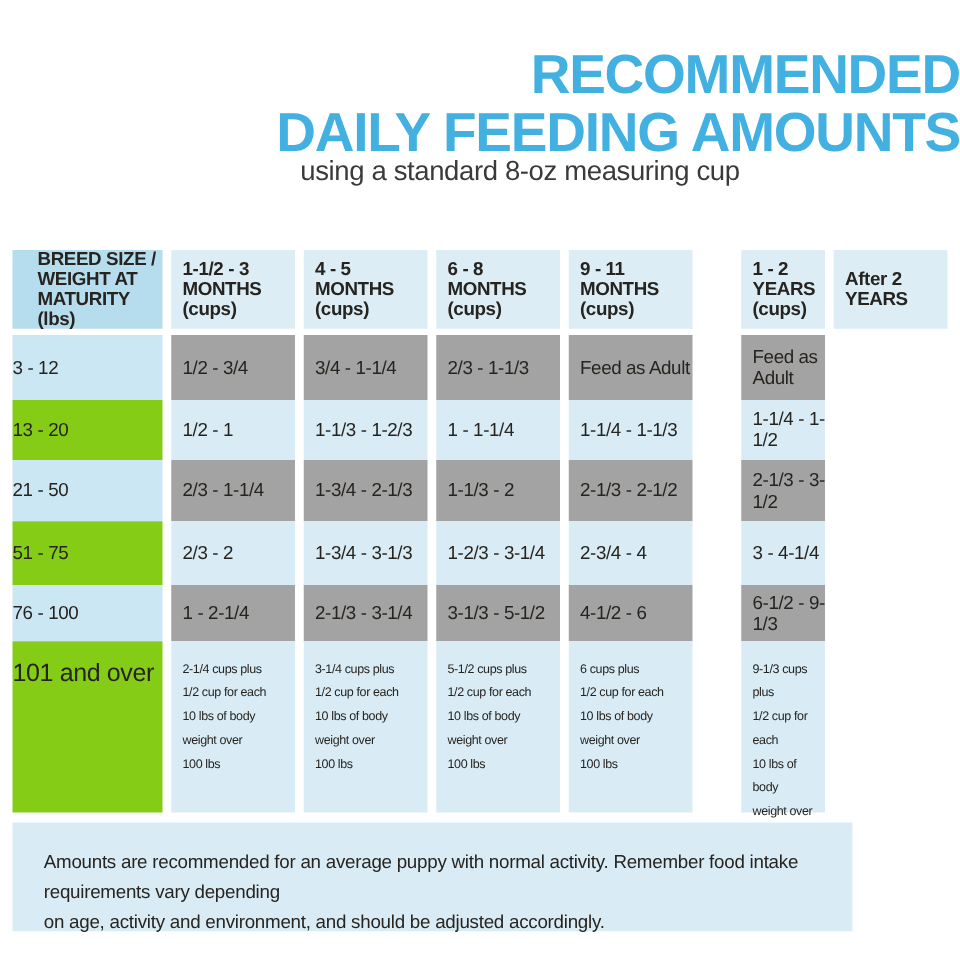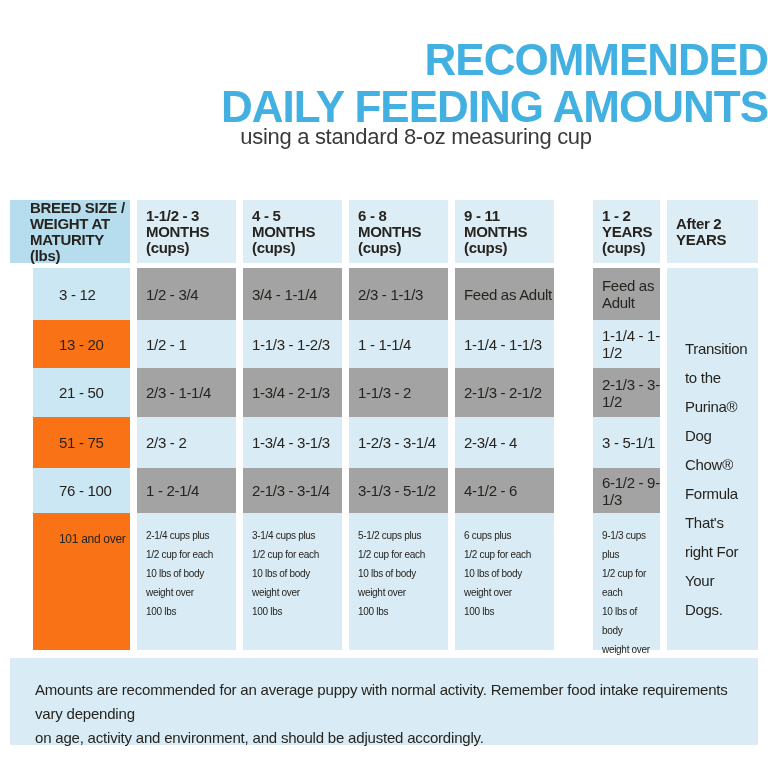--- a/index.html
+++ b/index.html
@@ -29,37 +29,37 @@
   .cell{display:flex;align-items:center;white-space:pre-line;}
   
   .hcell{grid-row:1;font-weight:bold;line-height:16px;padding-left:9px;background:#dcedf6;}
   .hcell.c1{padding-left:20px;background:#b5ddee;}
   
   .c1{grid-column:1;} .c2{grid-column:2;} .c3{grid-column:3;} .c4{grid-column:4;}
   .c5{grid-column:5;} .c6{grid-column:6;margin-left:32px;} .c7{grid-column:7;}
   
   .r0{grid-row:3;} .r1{grid-row:4;} .r2{grid-row:5;}
   .r3{grid-row:6;} .r4{grid-row:7;} .r5{grid-row:8;}
-  .wcell{padding-left:26px;margin-left:23px;}
+  .wcell{}
   .wcell.r0,.wcell.r2,.wcell.r4{background:#cbe7f4;}
-  .wcell.r1,.wcell.r3,.wcell.r5{background:#f97316;}
+  .wcell.r1,.wcell.r3,.wcell.r5{background:#84cc16;}
   .dcell{padding-left:9px;}
   .dcell.r0,.dcell.r2,.dcell.r4{background:#a3a3a3;}
   .dcell.r1,.dcell.r3,.dcell.r5{background:#d9ecf6;}
   .r5.cell{align-items:flex-start;padding-top:13px;line-height:19px;font-size:10px;}
-  .wcell.r5{padding-top:17px;font-size:12px;}
+  .wcell.r5{padding-top:17px;font-size:20px;}
   
   .note-cell{
     grid-column:7;grid-row:3/9;background:#d9ecf6;
     display:flex;flex-direction:column;justify-content:center;
     padding:40px 6px 0 18px;line-height:29px;white-space:pre-line;
   }
   
   .footer-band{
-    position:absolute;left:10px;top:658px;width:748px;height:87px;
+    position:absolute;left:10px;top:658px;width:672px;height:87px;
     background:#d9ecf6;box-sizing:border-box;padding:20px 24px 0 25px;
     font-size:15px;line-height:24px;letter-spacing:-0.2px;white-space:pre-line;
   }
 </style>
 </head>
 <body>
 
 <div class="title">
   <span style="display:block">RECOMMENDED</span>
   <span style="display:block">DAILY FEEDING AMOUNTS</span>
@@ -103,21 +103,21 @@
   <div class="cell dcell c3 r2">1-3/4 - 2-1/3</div>
   <div class="cell dcell c4 r2">1-1/3 - 2</div>
   <div class="cell dcell c5 r2">2-1/3 - 2-1/2</div>
   <div class="cell dcell c6 r2">2-1/3 - 3-1/2</div>
 
   <div class="cell wcell c1 r3">51 - 75</div>
   <div class="cell dcell c2 r3">2/3 - 2</div>
   <div class="cell dcell c3 r3">1-3/4 - 3-1/3</div>
   <div class="cell dcell c4 r3">1-2/3 - 3-1/4</div>
   <div class="cell dcell c5 r3">2-3/4 - 4</div>
-  <div class="cell dcell c6 r3">3 - 5-1/1</div>
+  <div class="cell dcell c6 r3">3 - 4-1/4</div>
 
   <div class="cell wcell c1 r4">76 - 100</div>
   <div class="cell dcell c2 r4">1 - 2-1/4</div>
   <div class="cell dcell c3 r4">2-1/3 - 3-1/4</div>
   <div class="cell dcell c4 r4">3-1/3 - 5-1/2</div>
   <div class="cell dcell c5 r4">4-1/2 - 6</div>
   <div class="cell dcell c6 r4">6-1/2 - 9-1/3</div>
 
   <div class="cell wcell c1 r5">101 and over</div>
   <div class="cell dcell c2 r5">2-1/4 cups plus
@@ -139,24 +139,16 @@
 1/2 cup for each
 10 lbs of body
 weight over
 100 lbs</div>
   <div class="cell dcell c6 r5">9-1/3 cups plus
 1/2 cup for each
 10 lbs of body
 weight over
 100 lbs</div>
 
-  <div class="note-cell">Transition
-to the
-Purina®
-Dog Chow®
-Formula
-That's
-right For
-Your Dogs.</div>
 </div>
 
 <div class="footer-band">Amounts are recommended for an average puppy with normal activity. Remember food intake requirements vary depending
 on age, activity and environment, and should be adjusted accordingly.</div>
 
 </body></html>

